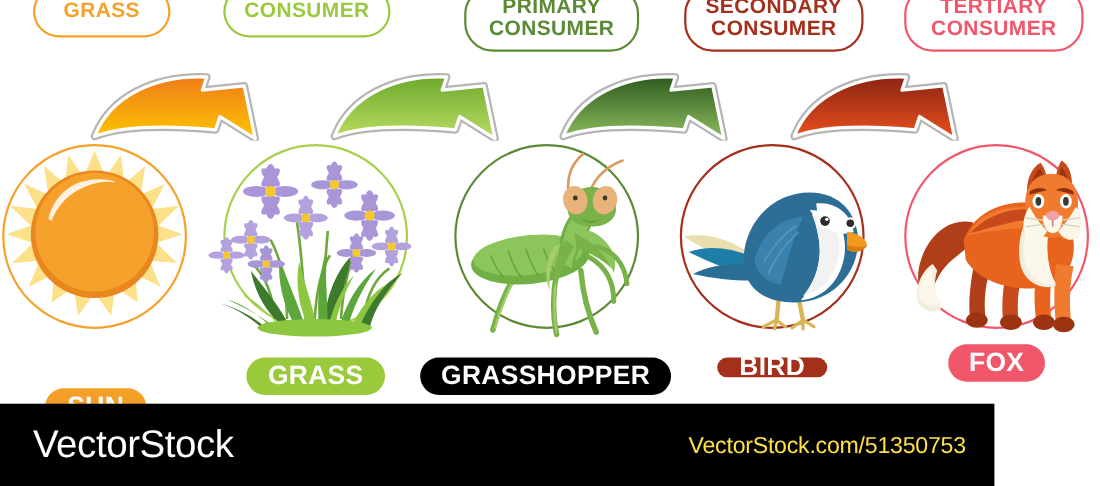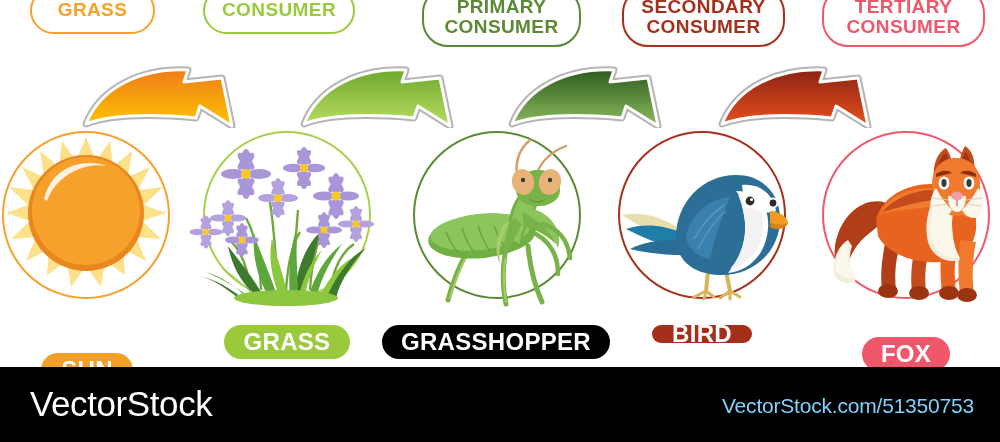--- a/index.html
+++ b/index.html
@@ -73,38 +73,38 @@
   
   .arrow {
     position: absolute;
   }
 
   
   #footer {
     position: absolute;
     left: 0;
     bottom: 0;
-    width: 1000px;
+    width: 904px;
     height: 75px;
     background: #000000;
   }
   #wm-left {
     position: absolute;
     left: 30px;
     top: 17px;
     color: #ffffff;
     font-size: 35px;
     font-weight: 500;
     letter-spacing: -0.4px;
   }
   #wm-right {
     position: absolute;
     right: 26px;
     top: 27px;
-    color: #7dd3fc;
+    color: #fde047;
     font-size: 21px;
     letter-spacing: -0.2px;
   }
 </style>
 </head>
 <body>
 
 <div id="stage">
 
   <div class="role-pill" id="role-0" style="left: 30px; top: -13px; width: 125px; height: 47px; border-color: rgb(245, 161, 43); color: rgb(245, 161, 43); font-size: 19px;">
@@ -512,21 +512,21 @@
   </div>
   <div class="name-pill" id="name-1" style="left: 224px; top: 325px; width: 126px; height: 34px; background: rgb(154, 202, 60);">
     <span>GRASS</span>
   </div>
   <div class="name-pill" id="name-2" style="left: 382px; top: 325px; width: 228px; height: 34px; background: #000000;">
     <span>GRASSHOPPER</span>
   </div>
   <div class="name-pill" id="name-3" style="left: 652px; top: 325px; width: 100px; height: 18px; background: rgb(164, 48, 27);">
     <span>BIRD</span>
   </div>
-  <div class="name-pill" id="name-4" style="left: 862px; top: 337px; width: 88px; height: 34px; background: rgb(240, 87, 107);">
+  <div class="name-pill" id="name-4" style="left: 862px; top: 313px; width: 88px; height: 34px; background: rgb(240, 87, 107);">
     <span>FOX</span>
   </div>
 
   <div id="footer">
     <div id="wm-left">VectorStock</div>
     <div id="wm-right">VectorStock.com/51350753</div>
   </div>
 
 </div>
 

